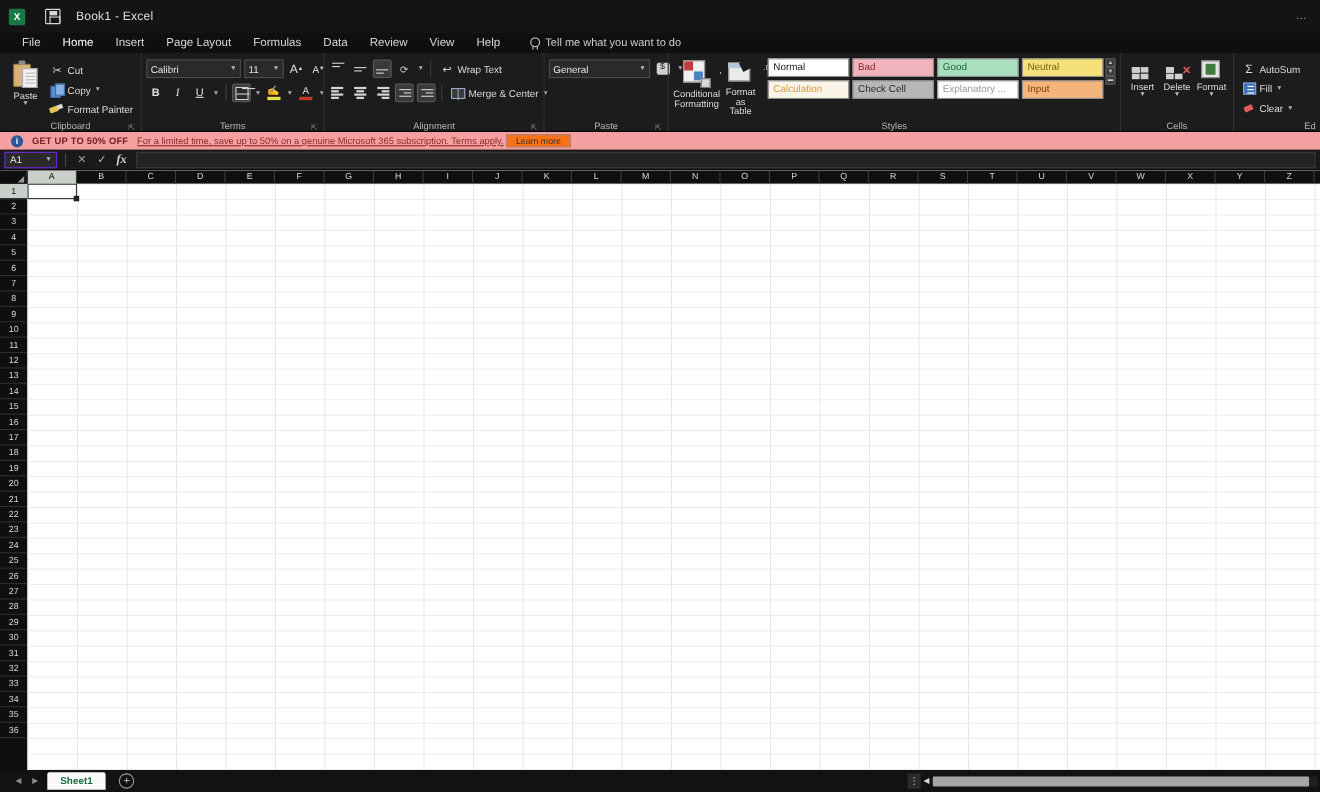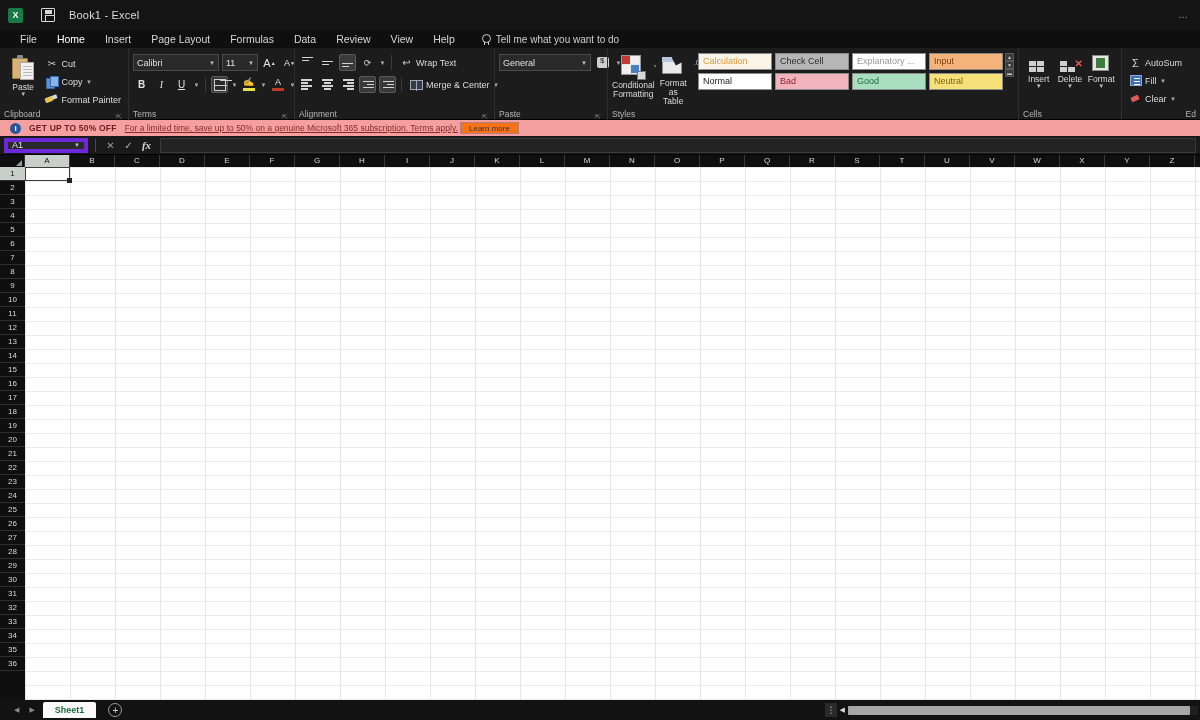--- a/index.html
+++ b/index.html
@@ -47,21 +47,21 @@
 
   
   .ribbon {
     height: 72px; background: #1c1c1c; display: flex; flex: 0 0 72px;
     border-bottom: 1px solid #000;
   }
   .group { position: relative; display: flex; flex-direction: column; height: 72px; padding: 3px 4px 0 4px; }
   .group + .group { border-left: 1px solid #2e2e2e; }
   .group-body { flex: 1; display: flex; align-items: flex-start; padding-top: 2px; }
   .group-label {
-    height: 12px; font-size: 8.5px; color: #b4b4b4; 
+    height: 12px; font-size: 8.5px; color: #b4b4b4; text-align: center;
     line-height: 12px; position: relative;
   }
   .launcher { position:absolute; right:1px; bottom:0px; width:7px; height:7px; color:#8a8a8a; font-size:7px; line-height:7px; }
 
   .bigbtn {
     display:flex; flex-direction:column; align-items:center; width: 42px;
     font-size: 8.5px; color:#dcdcdc; padding-top:2px; cursor:default;
   }
   .bigbtn .lbl { margin-top: 2px; text-align:center; line-height: 9px; }
   .caret { font-size:6px; color:#bbb; line-height:5px; }
@@ -183,21 +183,21 @@
     position:absolute; left:460px; top:2px; height:12px; background:#f97316;
     border:1px solid #b08080; font-size:8px; color:#333; padding:0 8px; line-height:11px; cursor:default;
   }
 
   
   .formulabar {
     height:19px; background:#1a1a1a; display:flex; align-items:center;
     flex:0 0 19px; padding: 0 4px; gap:3px; border-bottom:1px solid #000;
   }
   .namebox {
-    width:84px; height:15px; background:#2a2a2a; border:4px solid #6d28d9;
+    width:48px; height:15px; background:#2a2a2a; border:1px solid #6d28d9;
     display:flex; align-items:center; padding:0 4px; font-size:9px; color:#e4e4e4;
   }
   .namebox .arr { margin-left:auto; font-size:6px; color:#bbb; }
   .fb-sep { width:1px; height:13px; background:#4a4a4a; margin:0 4px; }
   .fb-btn { width:15px; height:15px; display:flex; align-items:center; justify-content:center; font-size:10px; color:#9a9a9a; cursor:default; }
   .fb-btn.ok { color:#b8b8b8; }
   .fb-btn.fx { font-style:italic; font-family:"Liberation Serif", serif; color:#d8d8d8; font-size:11px; font-weight:bold; }
   .formula-input { flex:1; height:15px; background:#232323; border:1px solid #3a3a3a; margin-left:3px; font-size:9px; color:#e0e0e0; padding:0 4px; line-height:13px; }
 
   
@@ -502,30 +502,30 @@
           <div class="tbl-ico">
             <span class="tb"></span>
               <span class="hd"></span>
               <span class="cut"></span>
           </div>
           <span class="lbl">Format as</span>
           <span class="lbl" style="margin-top:0">Table</span>
         </div>
         <div class="styles-gallery">
           <div class="style-row">
+            <div class="style-cell" style="background:#ffffff;color:#1a1a1a">Normal</div>
+            <div class="style-cell" style="background:#f2b4bc;color:#8c2231">Bad</div>
+            <div class="style-cell" style="background:#a9dfbf;color:#1d6b3d">Good</div>
+            <div class="style-cell" style="background:#f5e07a;color:#7a6413">Neutral</div>
+          </div>
+          <div class="style-row">
             <div class="style-cell" style="background:#fbf4e8;color:#d99a3c">Calculation</div>
             <div class="style-cell" style="background:#b7b7b7;color:#2a2a2a">Check Cell</div>
             <div class="style-cell" style="background:#fdfdfd;color:#9a9a9a">Explanatory ...</div>
             <div class="style-cell" style="background:#f5b47a;color:#7a4010">Input</div>
-          </div>
-          <div class="style-row">
-            <div class="style-cell" style="background:#ffffff;color:#1a1a1a">Normal</div>
-            <div class="style-cell" style="background:#f2b4bc;color:#8c2231">Bad</div>
-            <div class="style-cell" style="background:#a9dfbf;color:#1d6b3d">Good</div>
-            <div class="style-cell" style="background:#f5e07a;color:#7a6413">Neutral</div>
           </div>
         </div>
         <div class="gallery-scroll">
           <div class="gs-btn">▲</div>
           <div class="gs-btn">▼</div>
           <div class="gs-btn">▬</div>
         </div>
       </div>
       <div class="group-label">
         <span>Styles</span>

